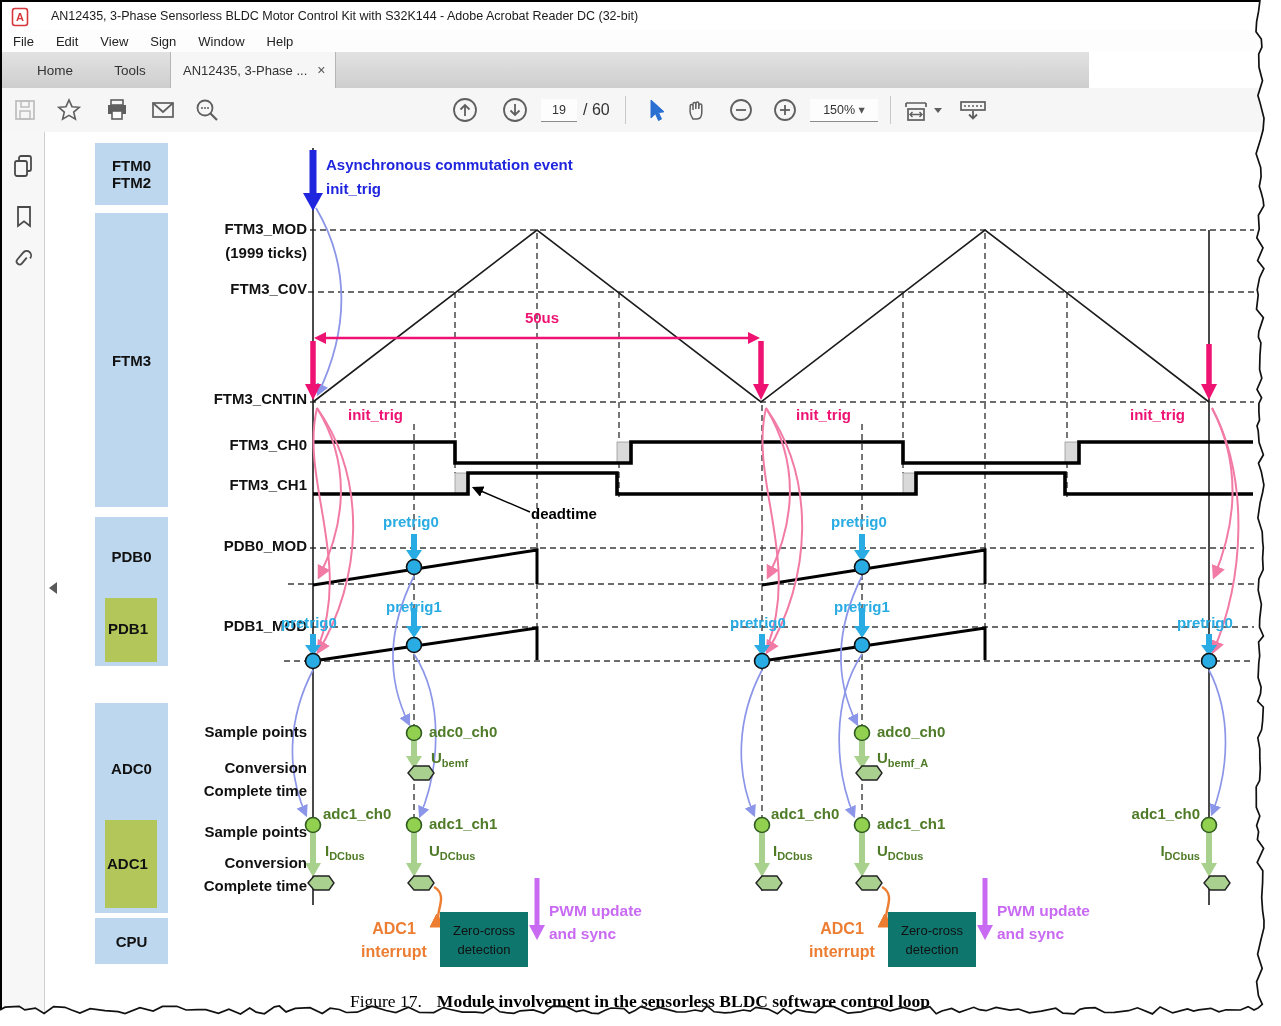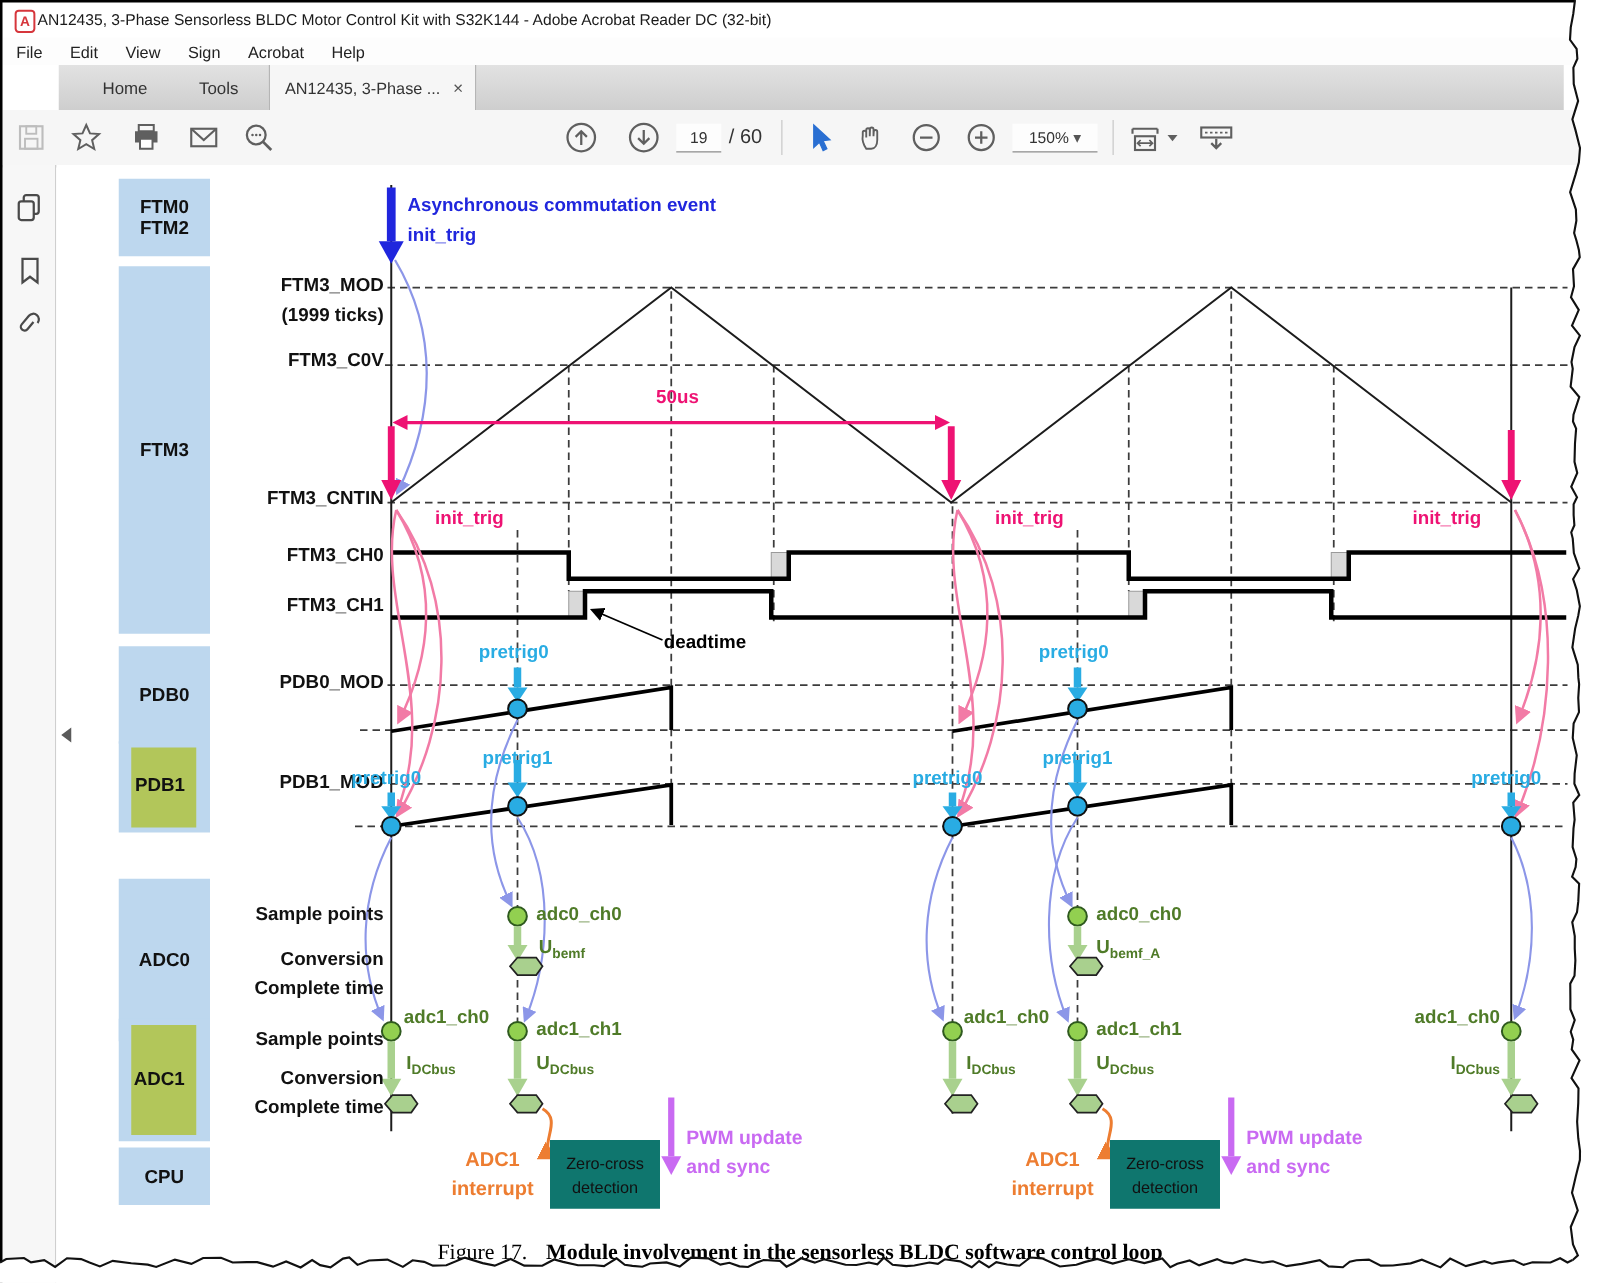--- a/index.html
+++ b/index.html
@@ -8,22 +8,22 @@
   .abs{position:absolute;}
   
   #frame-top{position:absolute;left:0;top:0;width:1281px;height:2px;background:#000;z-index:40;}
   #frame-left{position:absolute;left:0;top:0;width:2px;height:1026px;background:#000;z-index:40;}
   #titlebar{position:absolute;left:2px;top:2px;width:1279px;height:28px;background:#fff;
             display:flex;align-items:center;}
   #titlebar .title{font-size:12.5px;color:#1a1a1a;margin-left:8px;white-space:nowrap;}
   #menubar{position:absolute;left:2px;top:30px;width:1279px;height:22px;background:#fdfdfd;
            display:flex;align-items:center;font-size:13px;color:#222;}
   #menubar span{padding:0 11px;}
-  #tabbar{position:absolute;left:2px;top:52px;width:1204px;height:36px;
-          background:linear-gradient(#e2e2e2,#cecece);border-bottom:1px solid #b5b5b5;margin-left:45px;}
+  #tabbar{position:absolute;left:2px;top:52px;width:1087px;height:36px;
+          background:linear-gradient(#e2e2e2,#cecece);border-bottom:1px solid #b5b5b5;}
   .tab-plain{position:absolute;top:0;height:36px;display:flex;align-items:center;justify-content:center;
              font-size:13.5px;color:#333;}
   #tab-doc{position:absolute;left:168px;top:0;width:164px;height:36px;background:#f6f6f6;
            border-left:1px solid #b5b5b5;border-right:1px solid #b5b5b5;display:flex;align-items:center;
            font-size:13px;color:#333;}
   #tab-doc .doc-label{margin-left:12px;white-space:nowrap;overflow:hidden;}
   #tab-doc .close{margin-left:10px;color:#555;font-size:14px;}
   #toolbar{position:absolute;left:2px;top:88px;width:1279px;height:44px;background:#f6f6f6;
            border-bottom:2px solid #9c9c9c;}
   .ticon{position:absolute;top:97px;width:26px;height:26px;}
@@ -68,29 +68,29 @@
 <div id="screen">
 
   <div id="frame-top"></div>
   <div id="frame-left"></div>
 
   <div id="titlebar">
     <svg class="abs" style="left:9px;top:5px" width="18" height="20">
       <rect x="1.5" y="1.5" width="15" height="17" rx="2.5" fill="none" stroke="#d6363c" stroke-width="1.6"></rect>
       <text x="9" y="14" text-anchor="middle" font-size="11" font-weight="bold" fill="#d6363c" font-family="Liberation Sans,sans-serif">A</text>
     </svg>
-    <span class="title" style="margin-left:28px">AN12435, 3-Phase Sensorless BLDC Motor Control Kit with S32K144 - Adobe Acrobat Reader DC (32-bit)</span>
+    <span class="title" style="margin-left:49px">AN12435, 3-Phase Sensorless BLDC Motor Control Kit with S32K144 - Adobe Acrobat Reader DC (32-bit)</span>
   </div>
 
   <div id="menubar">
     <span>File</span>
     <span>Edit</span>
     <span>View</span>
     <span>Sign</span>
-    <span>Acrobat</span>
+    <span>Window</span>
     <span>Help</span>
   </div>
 
   <div id="tabbar">
     <div class="tab-plain" style="left:14px;width:78px">Home</div>
     <div class="tab-plain" style="left:92px;width:72px">Tools</div>
     <div id="tab-doc">
       <span class="doc-label">AN12435, 3-Phase ...</span>
       <span class="close">×</span>
     </div>

